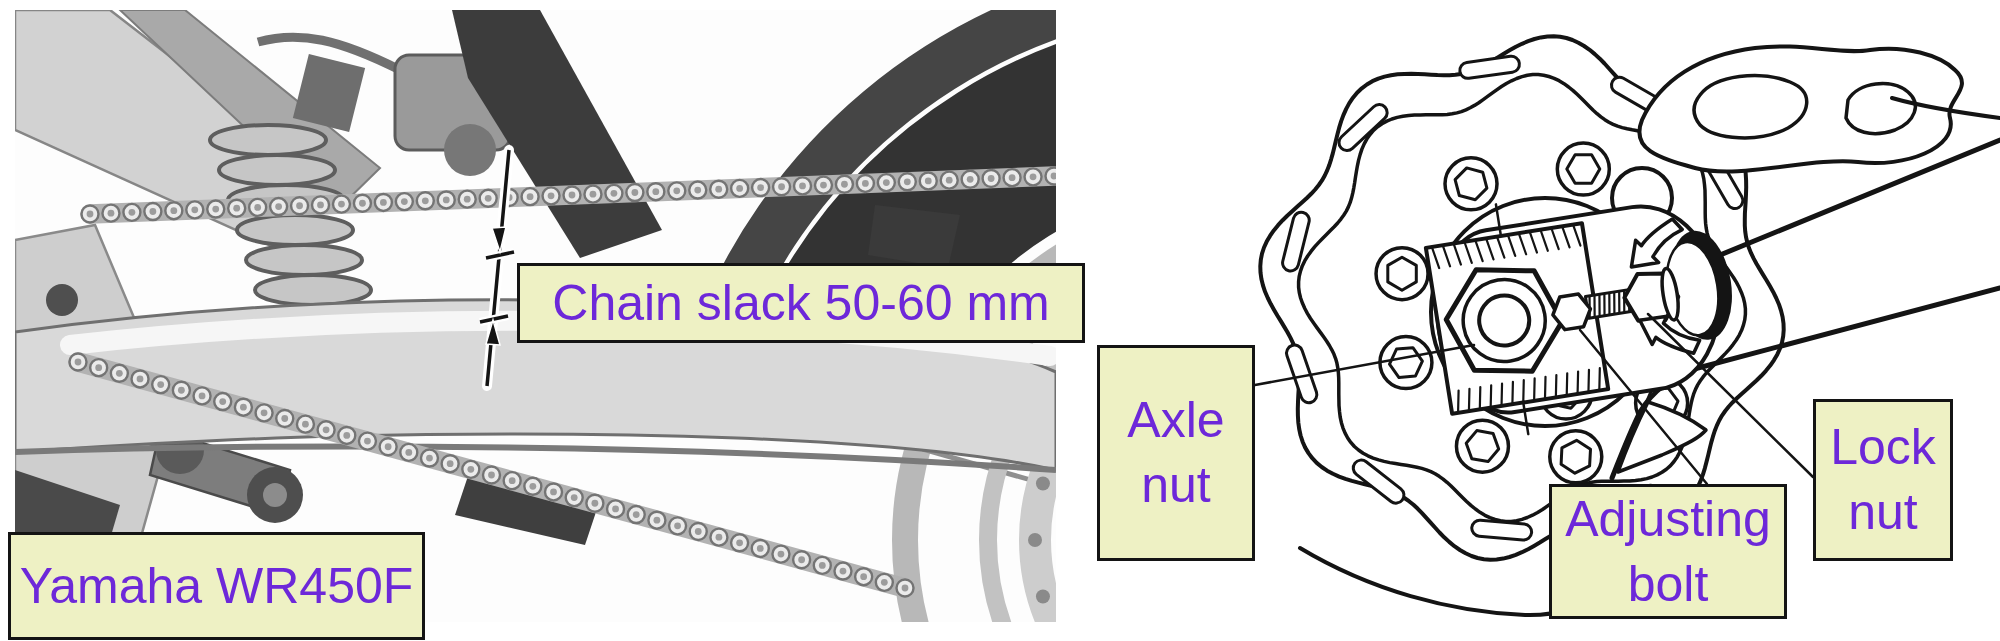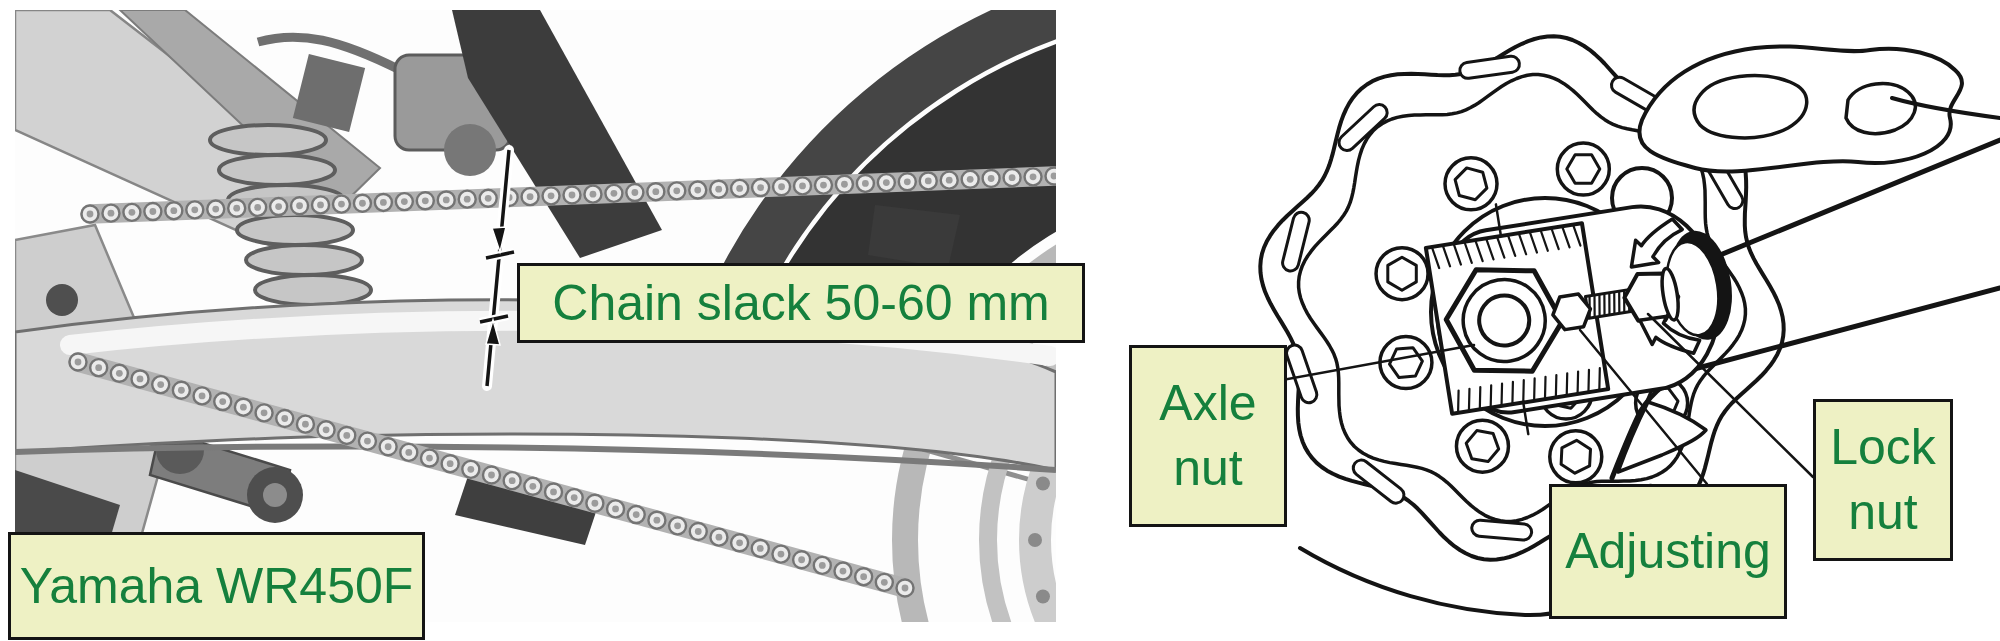--- a/index.html
+++ b/index.html
@@ -1,21 +1,21 @@
 <!DOCTYPE html>
 <html><head>
 <meta charset="utf-8">
 <style>
   html,body{margin:0;padding:0;background:#fff;}
   .stage{position:relative;width:2000px;height:641px;background:#ffffff;overflow:hidden;
          font-family:"Liberation Sans",sans-serif;}
   svg{position:absolute;left:0;top:0;}
   .label{position:absolute;background:#eef1c4;border:3px solid #141414;box-sizing:border-box;
          display:flex;flex-direction:column;align-items:center;justify-content:center;
-         font:50px/1.3 "Liberation Sans",sans-serif;color:#15803d;text-align:center;white-space:nowrap;}
+         font:50px/1.3 "Liberation Sans",sans-serif;color:#6d28d9;text-align:center;white-space:nowrap;}
   .label .ln{display:block;}
 </style>
 </head>
 <body>
 
 <div class="stage">
 
 <svg width="2000" height="641" viewBox="0 0 2000 641">
   <defs>
     <clipPath id="photoClip">
@@ -439,27 +439,28 @@
 </svg>
 
 <div class="label" style="left:517px;top:263px;width:568px;height:80px;">
   <span class="ln">Chain slack 50-60 mm</span>
 </div>
 
 <div class="label" style="left:8px;top:532px;width:417px;height:108px;">
   <span class="ln">Yamaha WR450F</span>
 </div>
 
-<div class="label" style="left:1129px;top:345px;width:158px;height:182px;align-items:center;">
+<div class="label" style="left:1097px;top:345px;width:158px;height:216px;align-items:center;">
   <span class="ln">Axle</span>
   <span class="ln">nut</span>
 </div>
 
 <div class="label" style="left:1549px;top:484px;width:238px;height:135px;">
   <span class="ln">Adjusting</span>
+  <span class="ln">bolt</span>
 </div>
 
 <div class="label" style="left:1813px;top:399px;width:140px;height:162px;">
   <span class="ln">Lock</span>
   <span class="ln">nut</span>
 </div>
 
 </div>
 
 </body></html>

